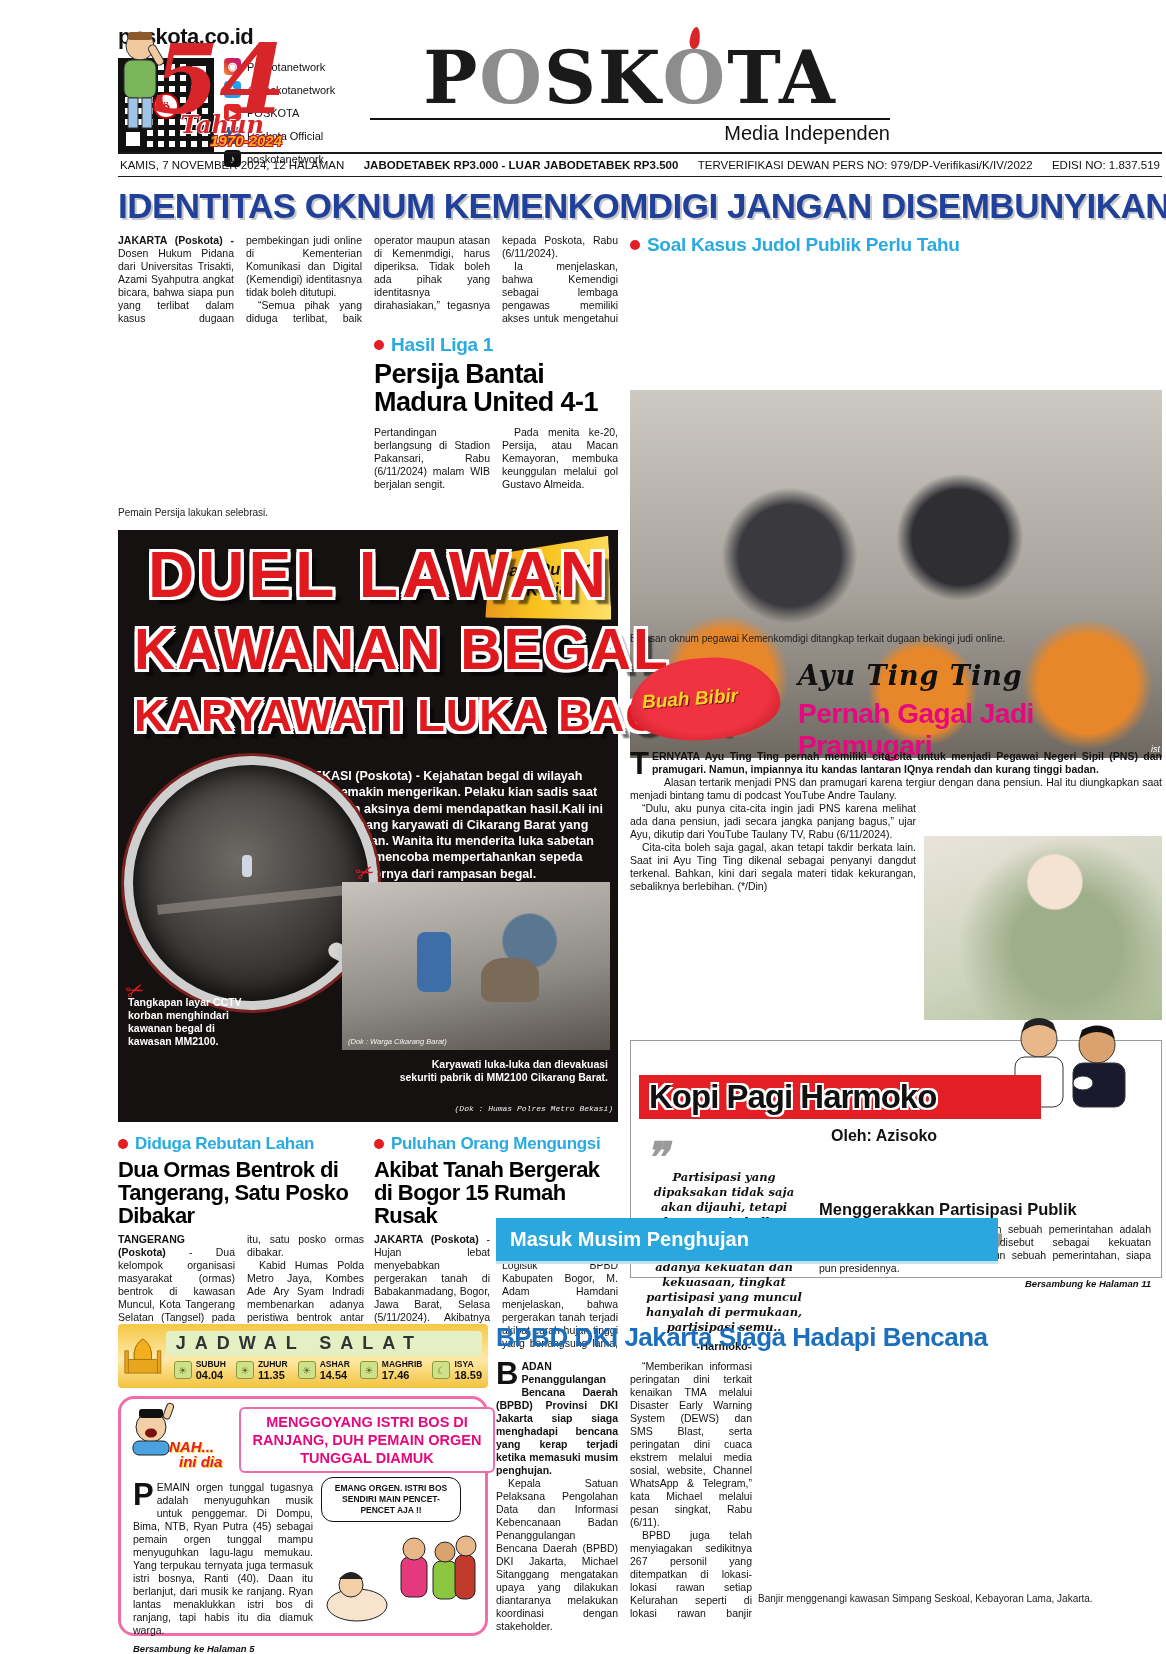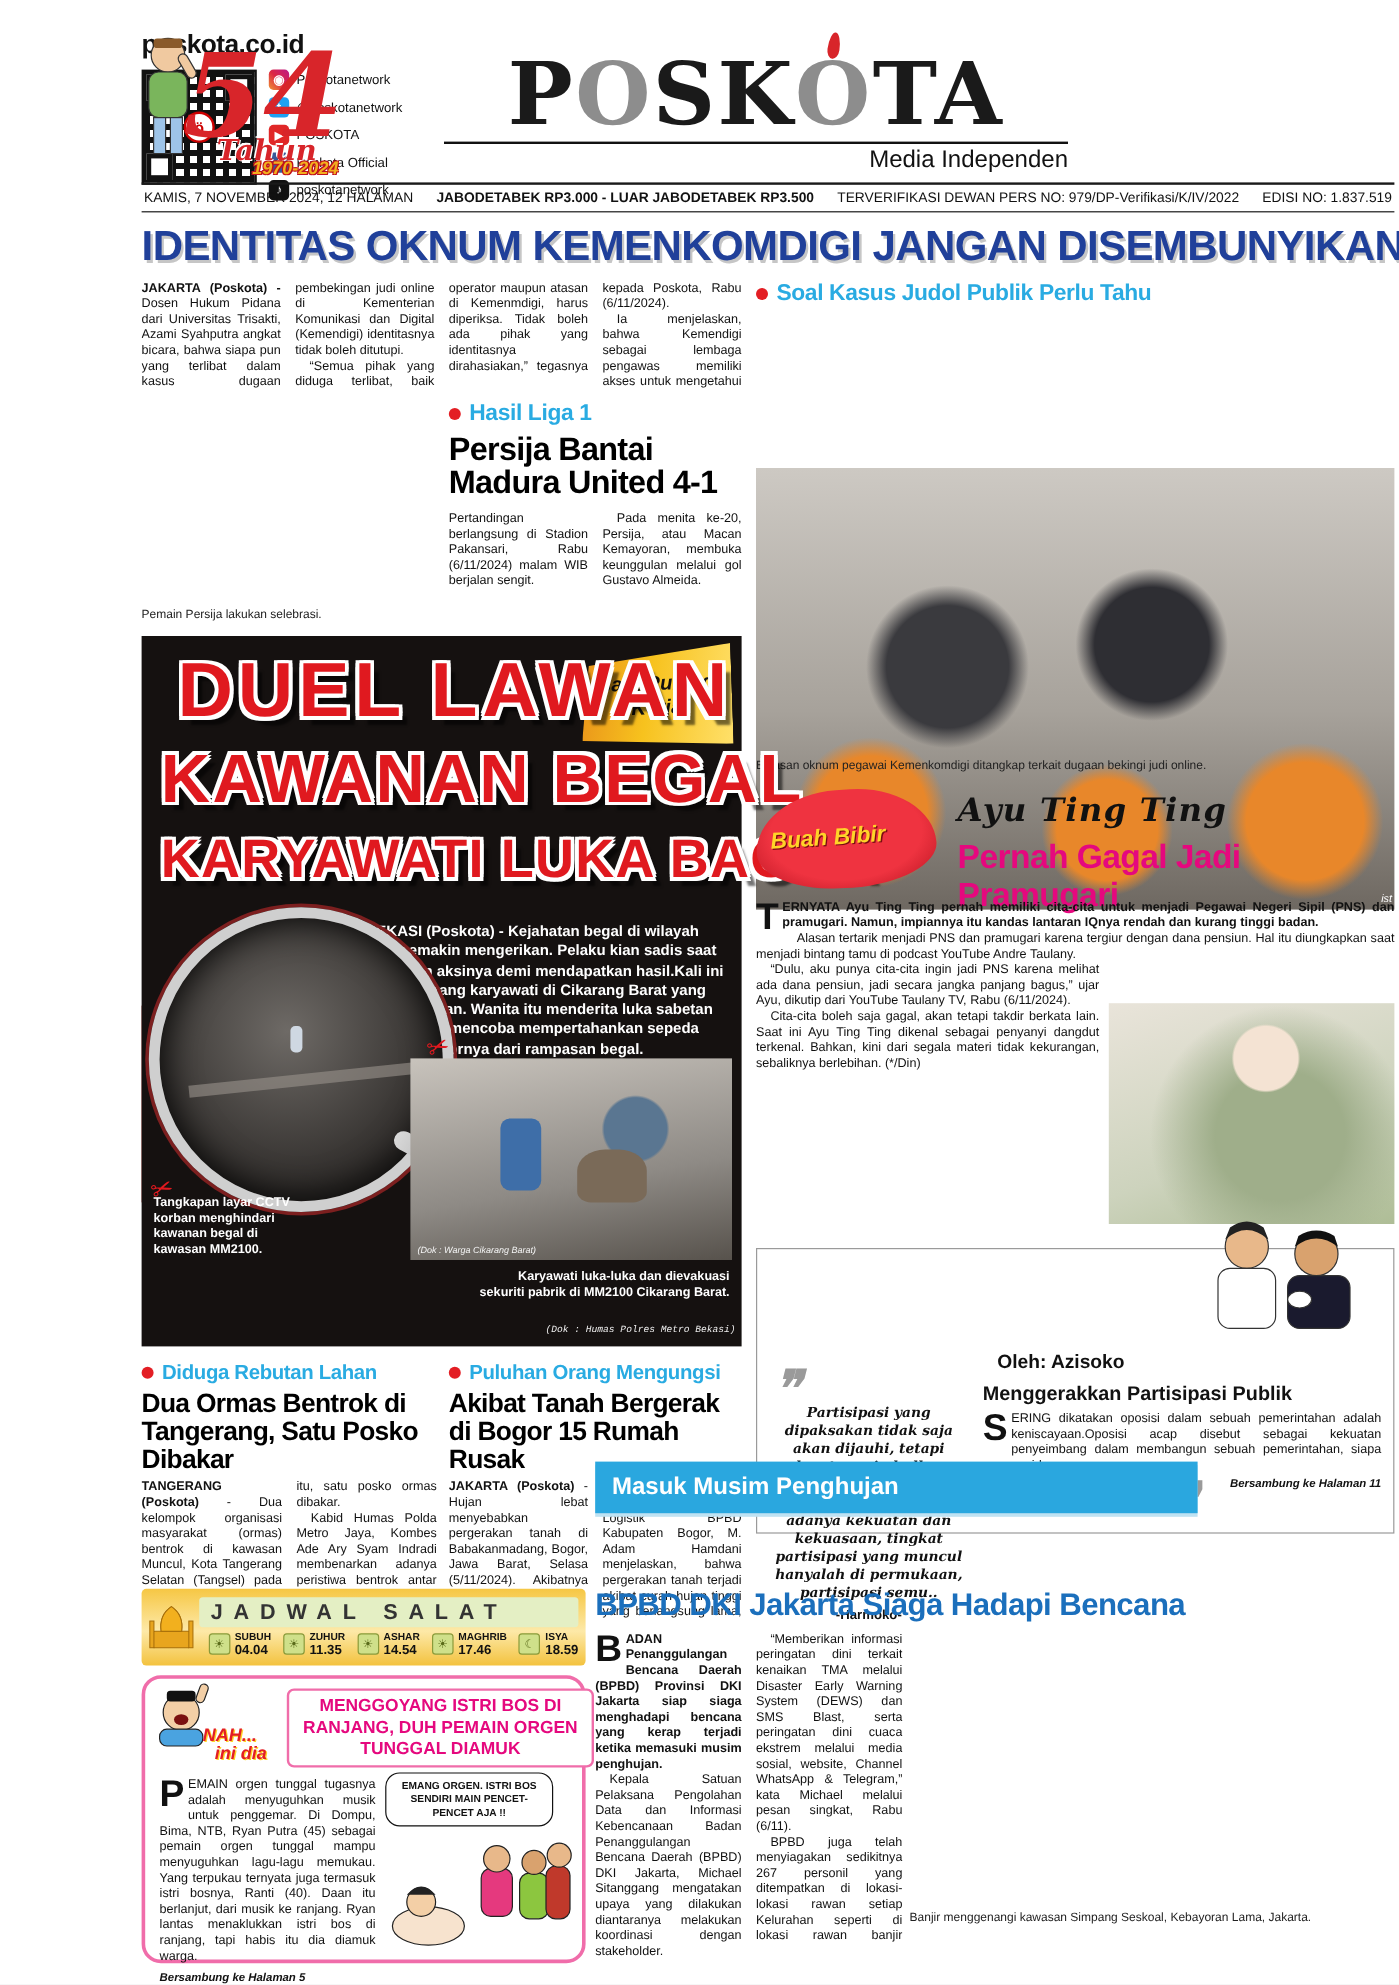--- a/index.html
+++ b/index.html
@@ -78,21 +78,21 @@
       radial-gradient(circle at 60% 60%,#9fae8a 30%,transparent 60%),
       linear-gradient(160deg,#e9e4da,#cdd3bd 60%,#aebd96);}
   
   .kopi{border:1px solid #9a9a9a;background:#fff;}
   .kopi-banner{position:absolute;left:8px;top:34px;width:392px;height:44px;background:#e31e24;display:flex;align-items:center;padding-left:10px;}
   .kopi-title{font-weight:bold;font-size:33px;letter-spacing:-1px;color:#111;text-shadow:-2px -2px 0 #fff,2px -2px 0 #fff,-2px 2px 0 #fff,2px 2px 0 #fff;white-space:nowrap;}
   .kopi-by{position:absolute;left:200px;top:86px;font-weight:bold;font-size:16px;}
   .kopi-quote{position:absolute;left:14px;top:104px;width:158px;text-align:center;font-family:"DejaVu Serif",serif;font-style:italic;font-weight:bold;font-size:11.5px;line-height:1.3;}
   .qmark{color:#9a9a9a;font-size:42px;line-height:0.6;font-family:"DejaVu Serif",serif;}
   .kopi-right{position:absolute;left:188px;top:112px;width:332px;}
-  .kopi-sub{font-weight:bold;font-size:16.5px;margin-bottom:4px;}
+  .kopi-sub{font-weight:bold;font-size:16.5px;margin-bottom:4px;margin-top:47px;}
   
   .jadwal{background:linear-gradient(180deg,#f6c744,#fde9a8 55%,#f3c23e);border-radius:4px;display:flex;align-items:center;padding:4px 6px;box-sizing:border-box;}
   .jtitle{background:#e4efc4;border-radius:3px;font-weight:bold;font-size:18px;letter-spacing:9px;padding:2px 10px;color:#333;}
   .jtimes{display:flex;gap:10px;margin-left:8px;}
   .jcell{display:flex;align-items:center;gap:4px;}
   .jicon{width:16px;height:16px;border-radius:3px;background:#cfe08a;border:1px solid #8a9a3a;color:#5a6b1a;font-size:10px;display:flex;align-items:center;justify-content:center;}
   .jname{font-weight:bold;font-size:8.5px;}
   .jtime{font-weight:bold;font-size:11px;}
   
   .nah{border:3px solid #f06daa;border-radius:16px;background:#fff;}
@@ -264,20 +264,23 @@
   <div class="abs kopi" style="left:512px;top:1022px;width:532px;height:238px;box-sizing:border-box;">
     <svg width="170" height="96" viewBox="0 0 170 96" style="position:absolute;right:12px;top:-28px;">
       <circle cx="60" cy="26" r="18" fill="#e8b88a" stroke="#333"></circle>
       <path d="M42 20 q18 -16 36 0 l-4 -10 q-14 -10 -28 0 z" fill="#222"></path>
       <rect x="36" y="44" width="48" height="50" rx="10" fill="#fff" stroke="#333"></rect>
       <circle cx="118" cy="32" r="18" fill="#d9a26e" stroke="#333"></circle>
       <path d="M100 26 q18 -14 36 0 l-3 -9 q-15 -9 -30 0 z" fill="#111"></path>
       <rect x="94" y="50" width="52" height="44" rx="10" fill="#1a1a2e" stroke="#333"></rect>
       <ellipse cx="104" cy="70" rx="10" ry="7" fill="#fff" stroke="#333"></ellipse>
     </svg>
+    <div class="kopi-banner">
+      <span class="kopi-title">Kopi Pagi Harmoko</span>
+    </div>
     <div class="kopi-by">Oleh: Azisoko</div>
     <div class="kopi-quote">
       <div class="qmark" style="text-align:left;">❞</div>
       <div>Partisipasi yang dipaksakan tidak saja akan dijauhi, tetapi dapat menimbulkan antipati. Kalau pun dipaksakan karena adanya kekuatan dan kekuasaan, tingkat partisipasi yang muncul hanyalah di permukaan, partisipasi semu..</div>
       <div style="margin-top:4px;font-family:'Liberation Sans',sans-serif;font-style:normal;font-weight:bold;font-size:11px;">-Harmoko-</div>
     </div>
     <div class="qmark" style="position:absolute;left:352px;top:196px;">❞</div>
     <div class="kopi-right">
       <div class="kopi-sub">Menggerakkan Partisipasi Publik</div>
       <div class="body">

